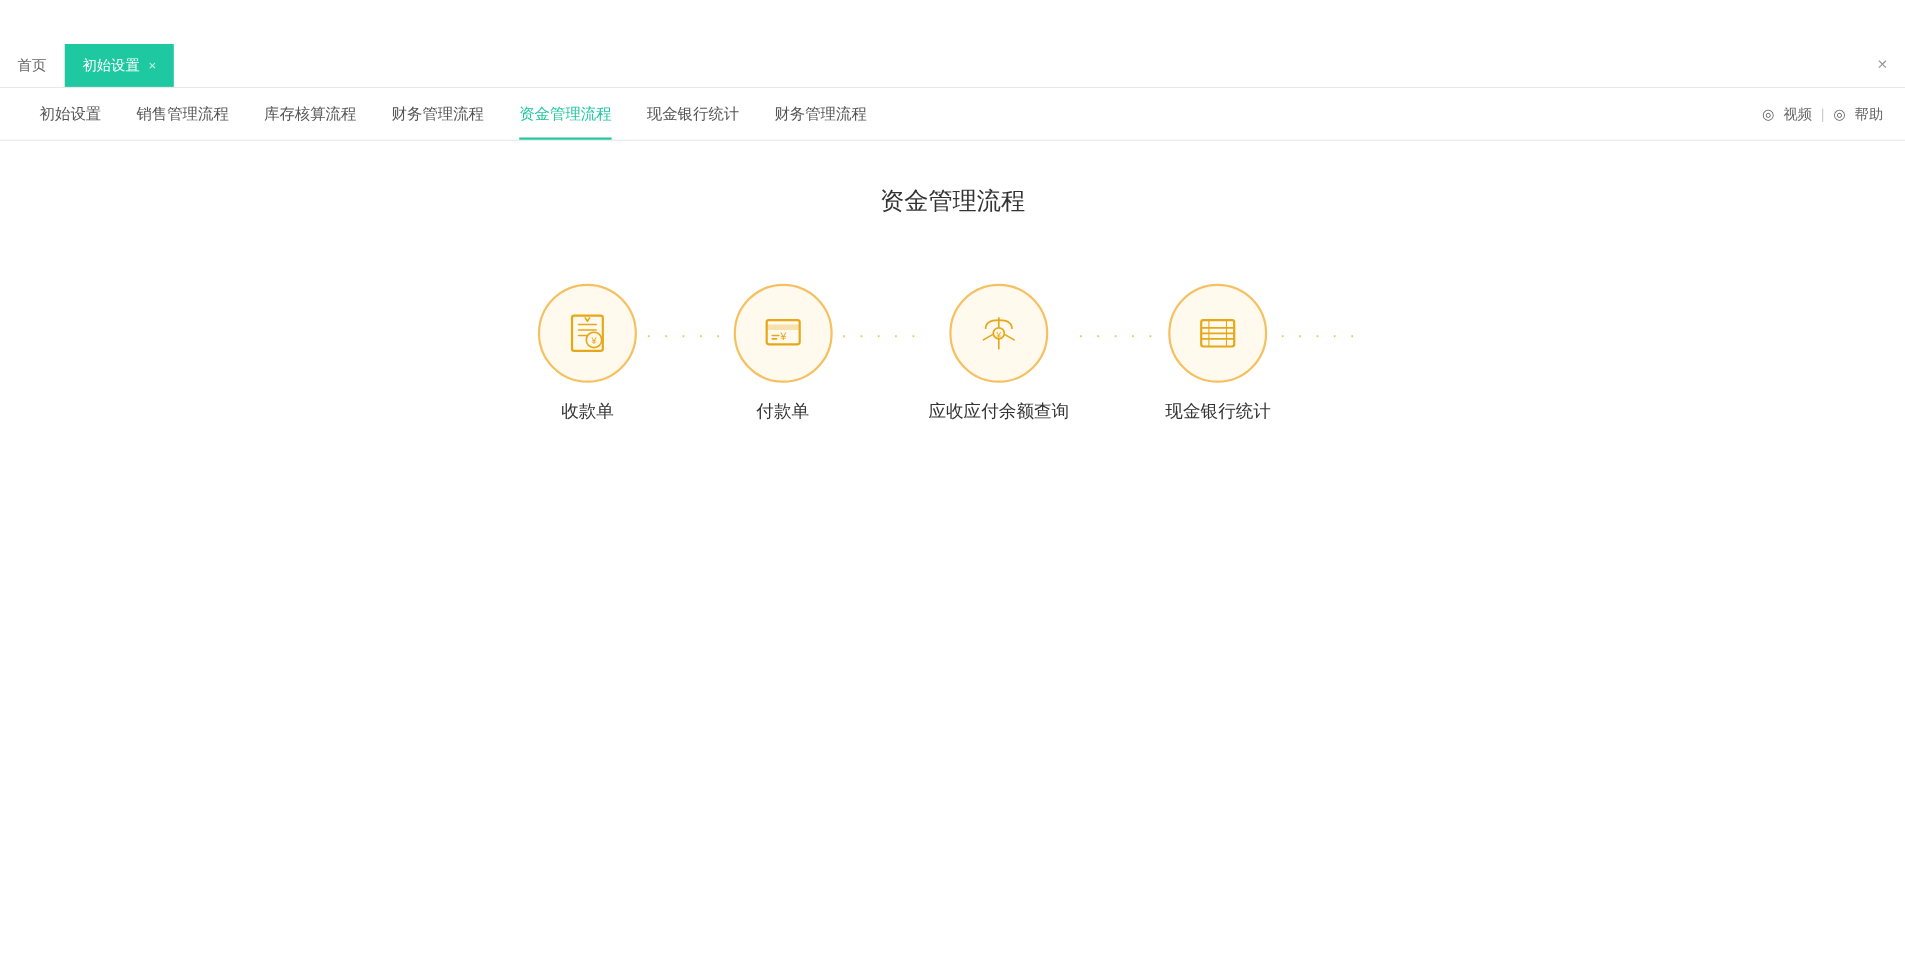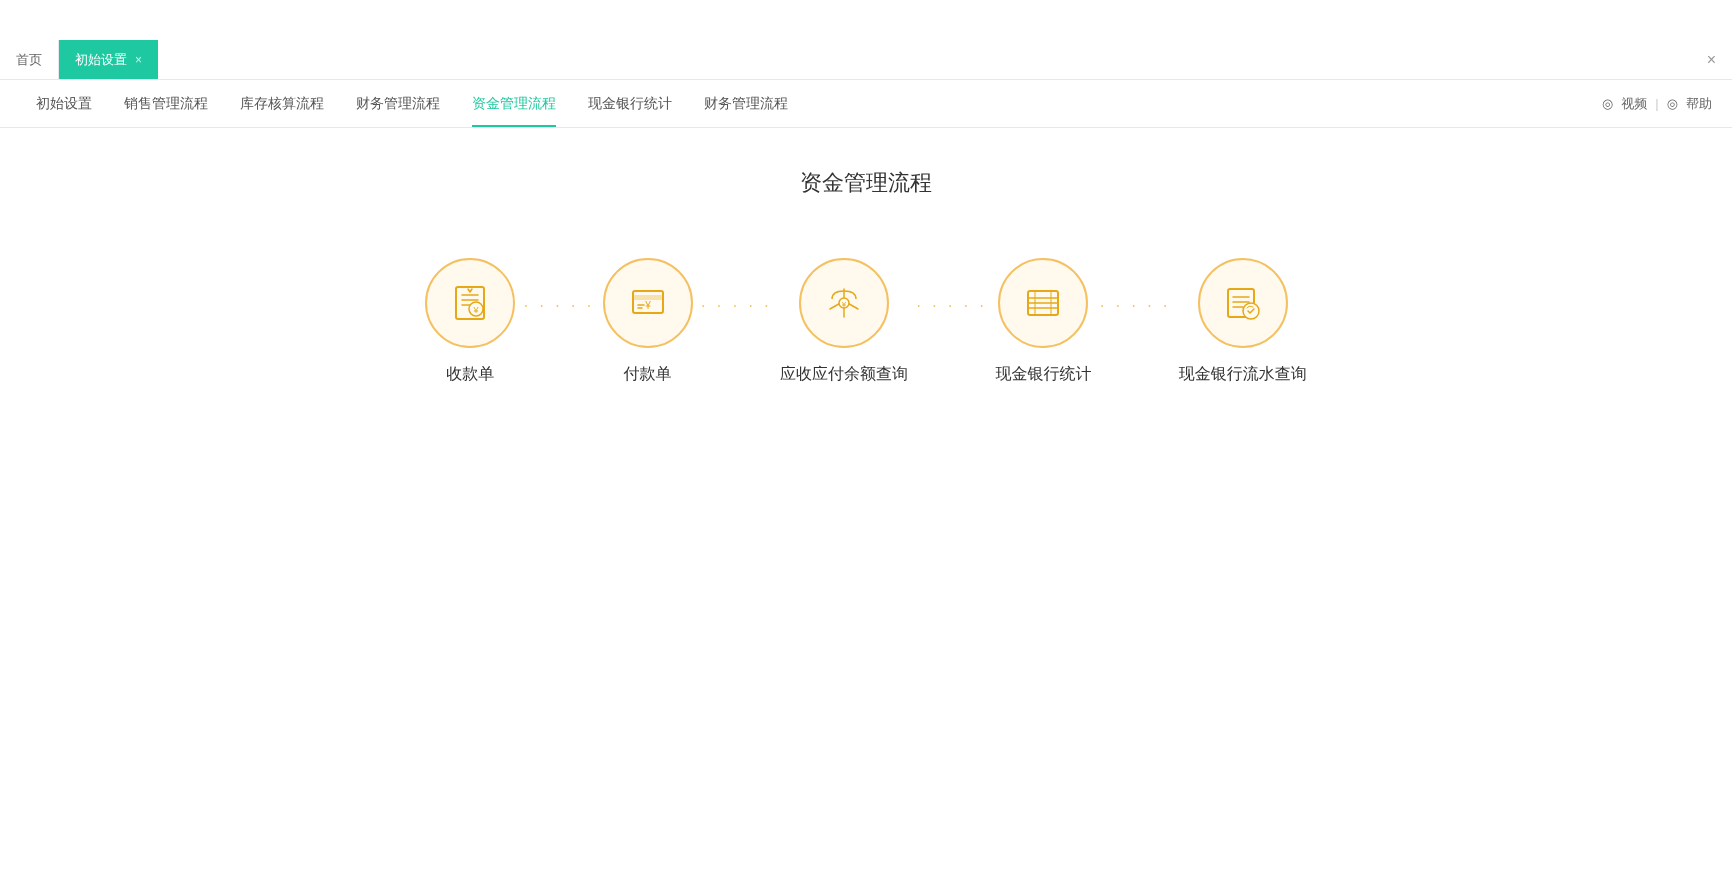--- a/index.html
+++ b/index.html
@@ -269,27 +269,15 @@
           <path d="M14 10 v24 M30 10 v24" stroke="#e6a817" stroke-width="1"></path>
         </svg>
       </div>
       <div class="flow-label">现金银行统计</div>
     </div>
 
     <div class="flow-connector">
       <span class="flow-connector-dots">· · · · ·</span>
     </div>
 
-    <div class="flow-item">
-      <div class="flow-icon-circle">
-        <svg viewBox="0 0 44 44" fill="none" xmlns="http://www.w3.org/2000/svg">
-          <rect x="7" y="8" width="26" height="28" rx="2" stroke="#e6a817" stroke-width="2" fill="#fff9ee"></rect>
-          <path d="M12 16 h16 M12 21 h16 M12 26 h10" stroke="#e6a817" stroke-width="1.5" stroke-linecap="round"></path>
-          <circle cx="30" cy="30" r="8" fill="#fff9ee" stroke="#e6a817" stroke-width="1.5"></circle>
-          <path d="M27 30 l2 2 l4-4" stroke="#e6a817" stroke-width="1.5" stroke-linecap="round" stroke-linejoin="round"></path>
-          <path d="M26 27 Q28 24 32 26" stroke="#e6a817" stroke-width="1" fill="none" stroke-linecap="round"></path>
-        </svg>
-      </div>
-      <div class="flow-label">现金银行流水查询</div>
-    </div>
 
   </div>
 </div>
 
 </body></html>

